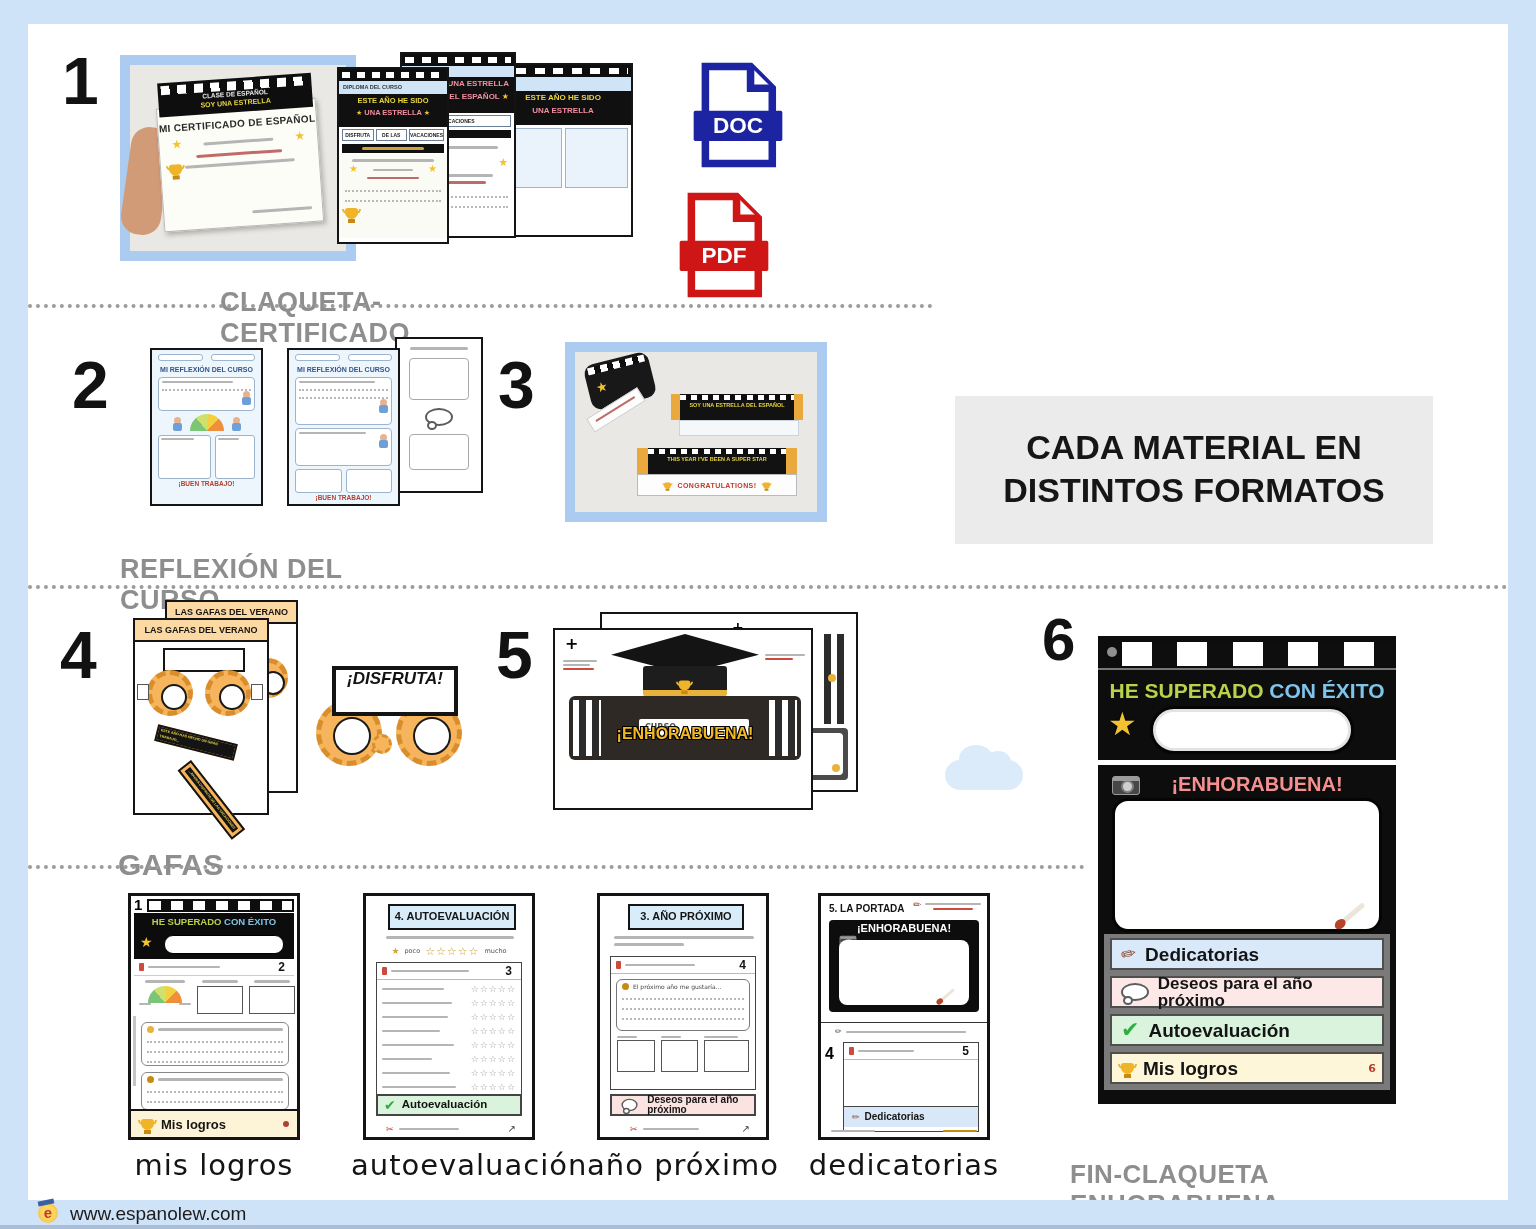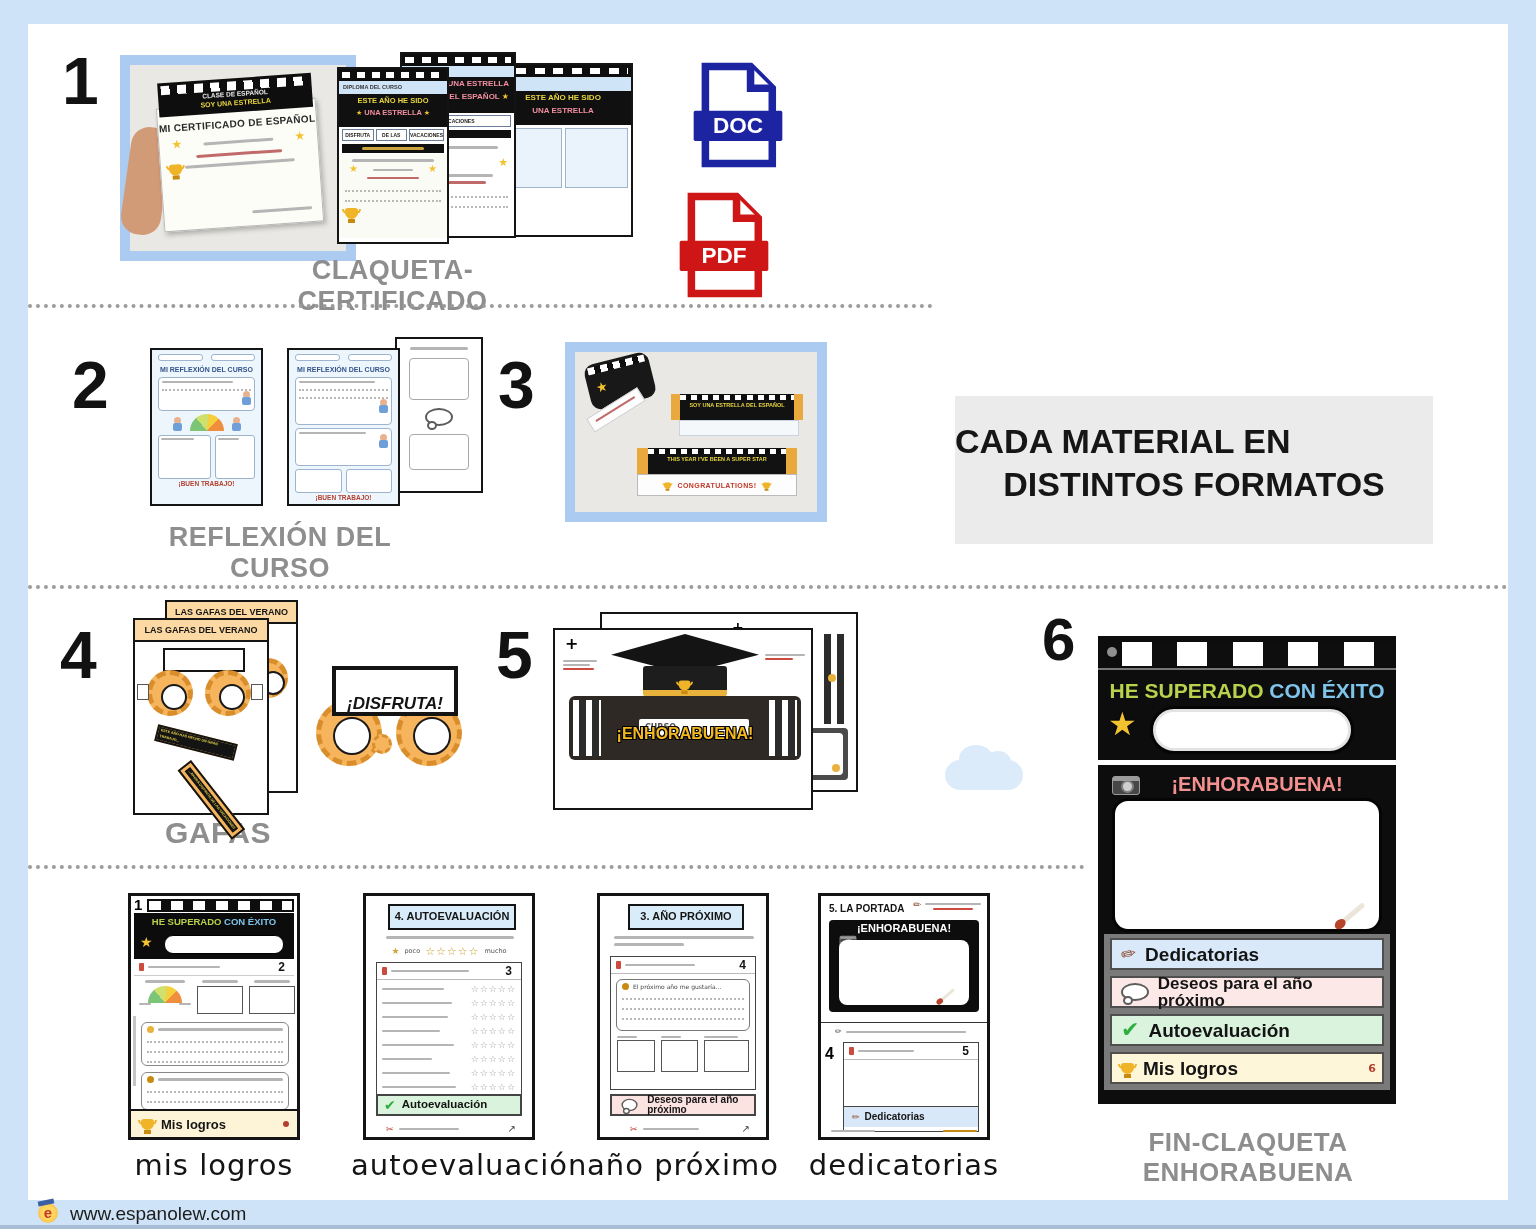--- a/index.html
+++ b/index.html
@@ -1,20 +1,20 @@
 <!DOCTYPE html>
 <html><head>
 <meta charset="utf-8">
 <style>
   html,body{margin:0;padding:0;background:#8fa6c0;}
   #canvas{position:relative;width:1536px;height:1229px;background:#cfe3f8;font-family:"Liberation Sans",sans-serif;overflow:hidden;margin:0 auto;}
   .abs{position:absolute;}
   #white{left:28px;top:24px;width:1480px;height:1176px;background:#ffffff;}
   .num{font:800 66px/1 "Liberation Sans",sans-serif;color:#121212;}
-  .sec-label{font:800 27px/1.15 "Liberation Sans",sans-serif;color:#8e8e8e;text-align:center;letter-spacing:.5px;}
+  .sec-label{font:800 27px/1.15 "Liberation Sans",sans-serif;color:#8e8e8e;letter-spacing:.5px;margin-top:32px;}
   .caption{font-family:"DejaVu Sans",sans-serif;font-size:29px;color:#141414;text-align:center;letter-spacing:1px;}
   .sep{border-top:4px dotted #9b9b9b;height:0;}
   .photo-frame{border:10px solid #accbf0;background:#e9e8e4;}
   .sheet{background:#fff;border:2px solid #141414;box-sizing:border-box;}
   .strip{background:#0e0e0e;box-sizing:border-box;padding:3px 3px;}
   .strip-in{height:100%;background:repeating-linear-gradient(90deg,#fff 0 var(--w,12px),#0e0e0e var(--w,12px) calc(var(--w,12px)*1.85));}
   .tbar{background:#b5b5b5;height:3px;border-radius:2px;}
   .dotline{border-bottom:2px dotted #b9b9b9;height:8px;}
   .goldtxt{color:#e7d53f;}
   .pinktxt{color:#f08ea0;}
@@ -161,21 +161,21 @@
     <text x="55" y="87" text-anchor="middle" font-family="Liberation Sans,sans-serif" font-size="27" font-weight="bold" fill="#ffffff">DOC</text>
   </svg>
   <svg class="abs" style="left:678px;top:190px;" width="92" height="110" viewBox="0 0 110 130">
     <path d="M16 7 h54 l26 26 v90 h-80 z" fill="#fff" stroke="#cf1616" stroke-width="9"></path>
     <path d="M70 7 v26 h26" fill="#fff" stroke="#cf1616" stroke-width="9" stroke-linejoin="miter"></path>
     <rect x="2" y="60" width="106" height="36" fill="#cf1616" rx="2"></rect>
     <text x="55" y="87" text-anchor="middle" font-family="Liberation Sans,sans-serif" font-size="27" font-weight="bold" fill="#ffffff">PDF</text>
   </svg>
 
   <div class="abs" style="left:955px;top:396px;width:478px;height:148px;background:#ebebeb;">
-    <div style="margin-top:24px;font:800 34px/1.25 'Liberation Sans',sans-serif;color:#161616;">CADA MATERIAL EN</div>
+    <div style="margin-top:30px;text-align:center;font:800 34px/1.25 'Liberation Sans',sans-serif;color:#161616;">CADA MATERIAL EN</div>
     <div style="text-align:center;font:800 34px/1.25 'Liberation Sans',sans-serif;color:#161616;">DISTINTOS FORMATOS</div>
   </div>
 
   <div class="abs sep" style="left:28px;top:304px;width:905px;"></div>
 
   <div class="abs num" style="left:72px;top:352px;">2</div>
 
   <div class="abs sheet" style="left:395px;top:337px;width:88px;height:156px;z-index:1;">
     <div class="tbar" style="width:70%;margin:8px auto;"></div>
     <div style="width:70%;height:40px;border:1px solid #aaa;border-radius:4px;margin:6px auto;"></div>
@@ -305,21 +305,21 @@
     </div>
   </div>
 
   <div class="abs sun" style="left:316px;top:700px;width:66px;height:66px;z-index:1;">
       <span class="lens" style="left:12px;top:12px;width:34px;height:34px;"></span>
     </div>
   <div class="abs sun" style="left:396px;top:700px;width:66px;height:66px;z-index:1;">
       <span class="lens" style="left:12px;top:12px;width:34px;height:34px;"></span>
     </div>
   <div class="abs sun" style="left:372px;top:734px;width:20px;height:20px;z-index:1;border-width:3px;"></div>
-  <div class="abs" style="left:332px;top:666px;width:118px;height:42px;background:#fff;border:4px solid #141414;z-index:2;display:flex;align-items:flex-end;justify-content:center;">
+  <div class="abs" style="left:332px;top:666px;width:118px;height:42px;background:#fff;border:4px solid #141414;z-index:2;display:flex;align-items:flex-start;justify-content:center;">
     <span style="font:800 italic 17px/1 'Liberation Sans',sans-serif;color:#141414;">¡DISFRUTA!</span>
   </div>
 
   <div class="abs sec-label" style="left:118px;top:816px;width:200px;font-size:30px;">GAFAS</div>
 
   <div class="abs num" style="left:496px;top:622px;">5</div>
 
   <div class="abs sheet" style="left:600px;top:612px;width:258px;height:180px;z-index:1;">
     <span class="glyph abs" style="left:130px;top:6px;font-size:14px;font-weight:bold;">+</span>
     <div class="abs stripescol" style="right:10px;top:20px;width:28px;height:90px;"></div>

